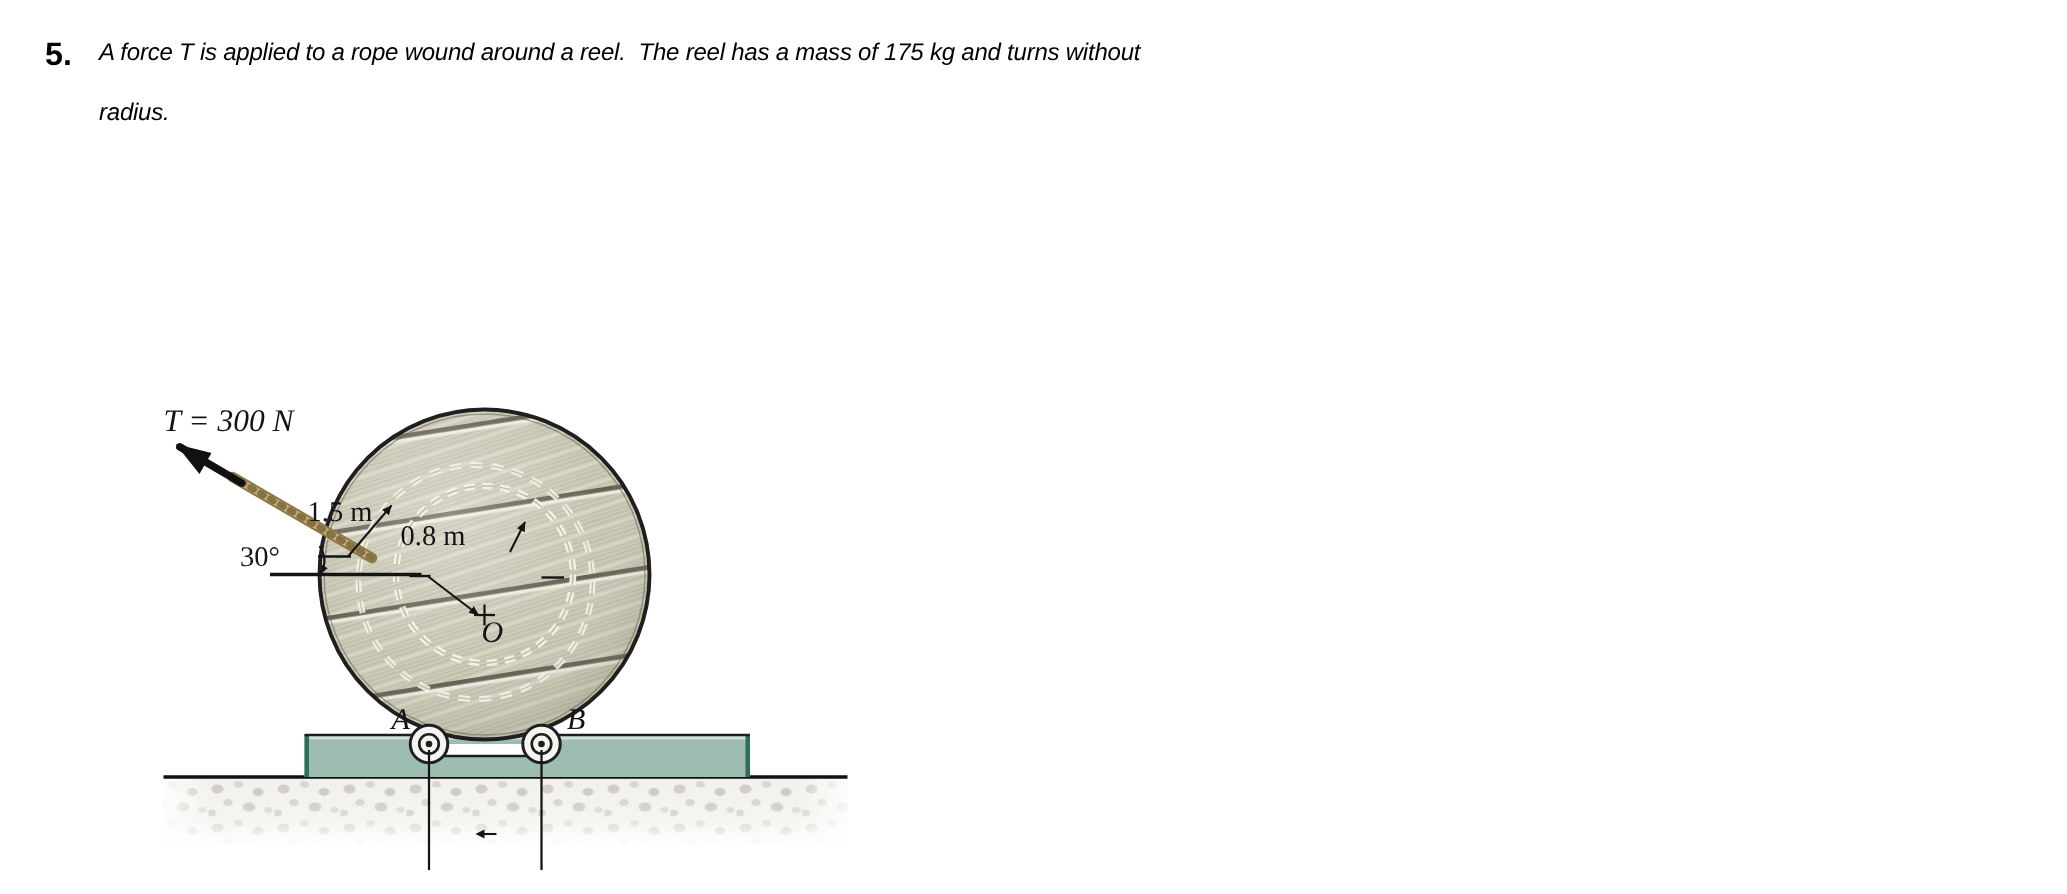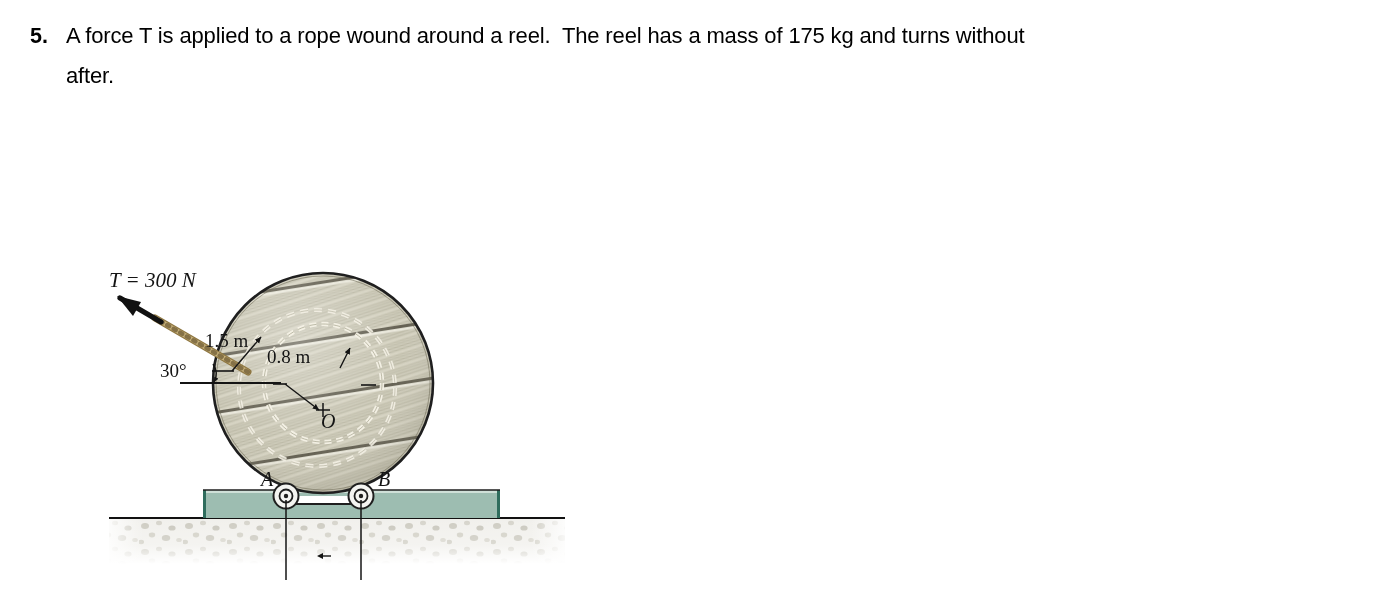--- a/index.html
+++ b/index.html
@@ -35,24 +35,25 @@
     flex: 0 0 28px;
     text-align: right;
     padding-right: 2px;
     letter-spacing: 0px;
   }
   #problem .body {
     flex: 1 1 auto;
     padding-left: 16px;
   }
   #problem .line {
-    font-size: 22px;
+    font-size: 16px;
     line-height: 40px;
     white-space: pre;
     letter-spacing: -0.15px;
+    font-style: italic;
   }
 
   
   #figure {
     position: absolute;
     left: 95px;
     top: 260px;
     width: 500px;
     height: 346px;
   }
@@ -70,21 +71,21 @@
     fill: #141414;
   }
 </style>
 </head>
 <body>
 
 <div id="problem">
   <div class="num">5.</div>
   <div class="body">
     <div class="line">A force T is applied to a rope wound around a reel.  The reel has a mass of 175 kg and turns without</div>
-    <div class="line">after.</div>
+    <div class="line">radius.</div>
   </div>
 </div>
 
 <div id="figure">
 <svg width="500" height="346" viewBox="0 0 500 346" xmlns="http://www.w3.org/2000/svg">
   <defs>
 
     <pattern id="grain" width="200" height="13" patternUnits="userSpaceOnUse" patternTransform="rotate(-9)">
       <rect width="200" height="13" fill="#cbc8b6"></rect>
       <rect y="0" width="200" height="1" fill="#b4b19c" opacity="0.85"></rect>

